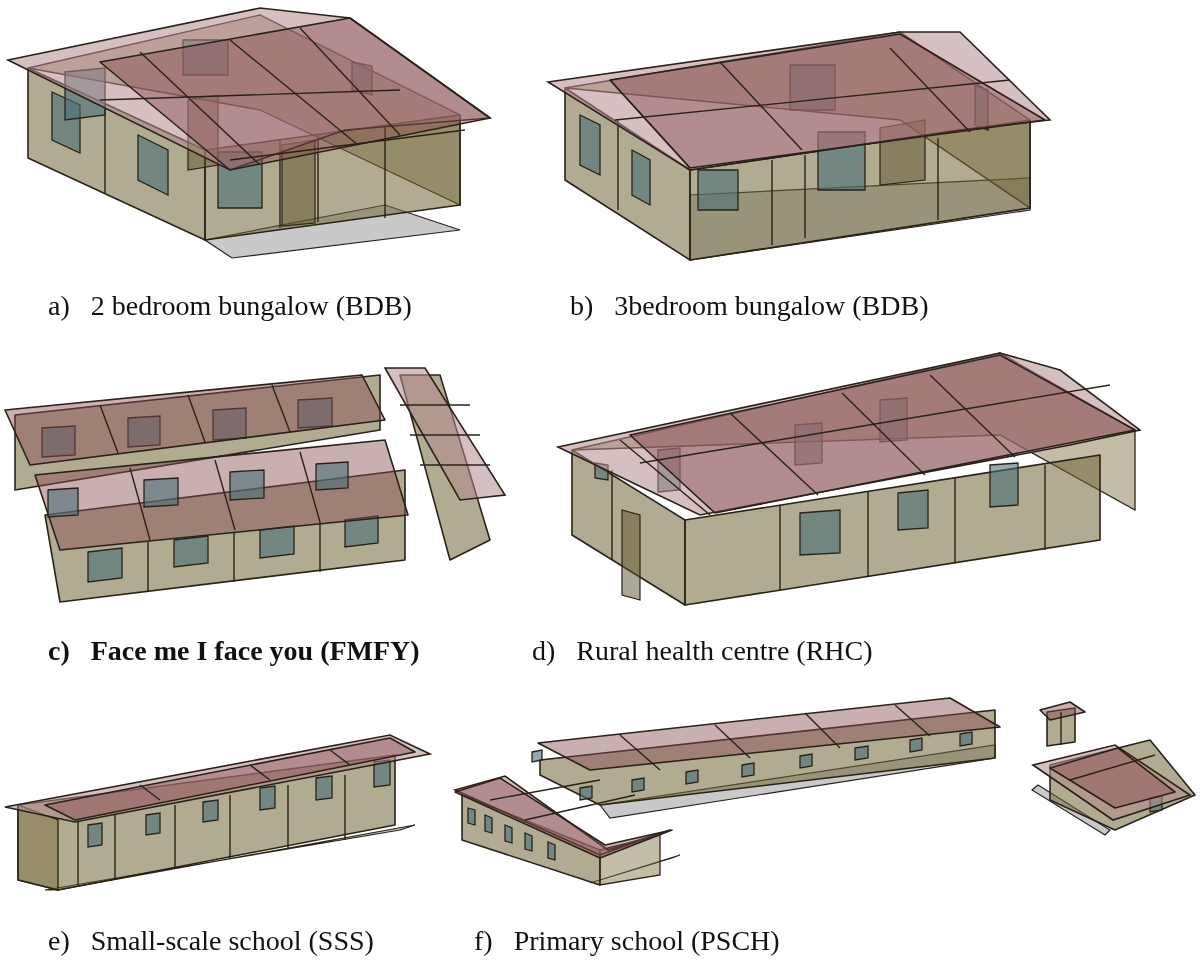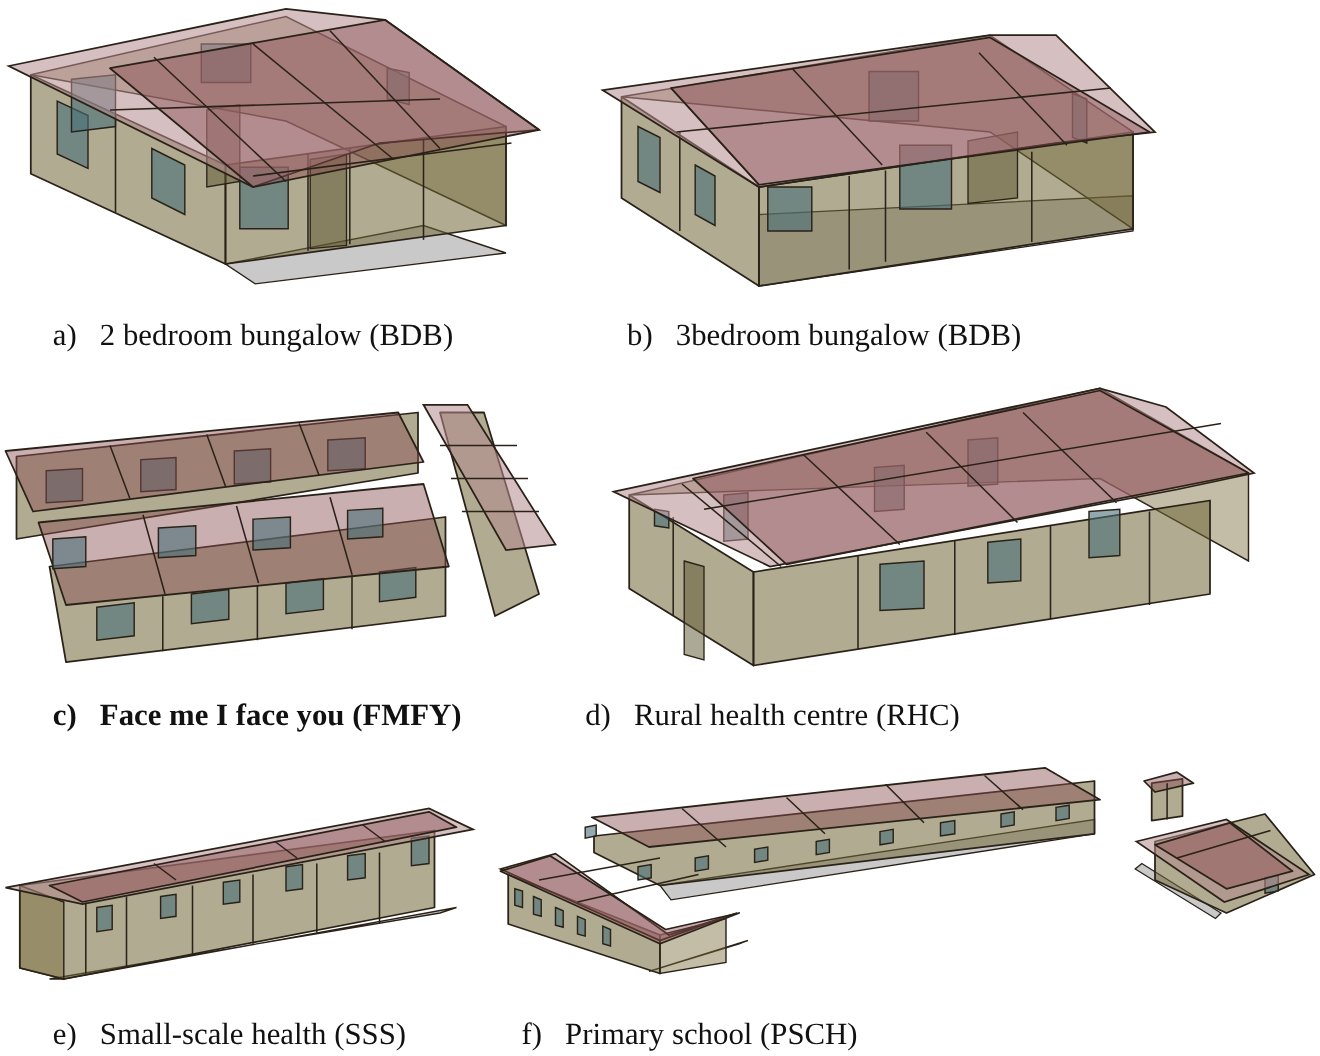--- a/index.html
+++ b/index.html
@@ -181,21 +181,21 @@
     <polygon class="win" points="374,32 390,30 390,55 374,57"></polygon>
     <polygon class="roofL" points="5,77 390,5 430,24 75,92"></polygon>
     <polygon class="roof" points="45,75 390,8 415,22 75,90"></polygon>
     <line class="line" x1="140" y1="55" x2="160" y2="70"></line>
     <line class="line" x1="250" y1="35" x2="270" y2="50"></line>
     <line class="line" x1="330" y1="20" x2="350" y2="35"></line>
   </svg>
 </div>
 <div class="caption" style="left:48px;top:925px;">
   <span class="lbl">e)</span>
-  <span>Small-scale health (SSS)</span>
+  <span>Small-scale school (SSS)</span>
 </div>
 
 <div class="panel" style="left:450px;top:680px;width:750px;height:210px;">
   <svg width="750" height="210">
 
     <polygon class="floor" points="150,125 545,65 545,78 160,138"></polygon>
     <polygon class="wall" points="90,80 545,30 545,78 150,125 90,95"></polygon>
     <polygon class="win" points="82,72 92,70 92,80 82,82"></polygon>
     <polygon class="win" points="130,108 142,106 142,118 130,120"></polygon>
     <polygon class="win" points="182,100 194,98 194,110 182,112"></polygon>

